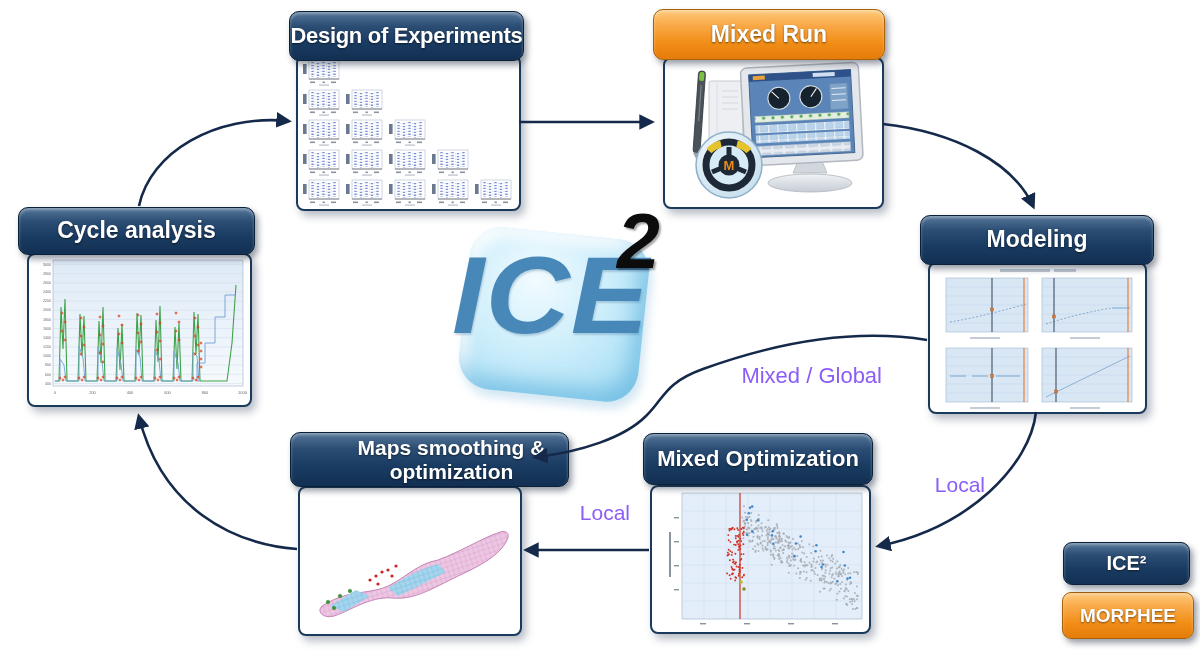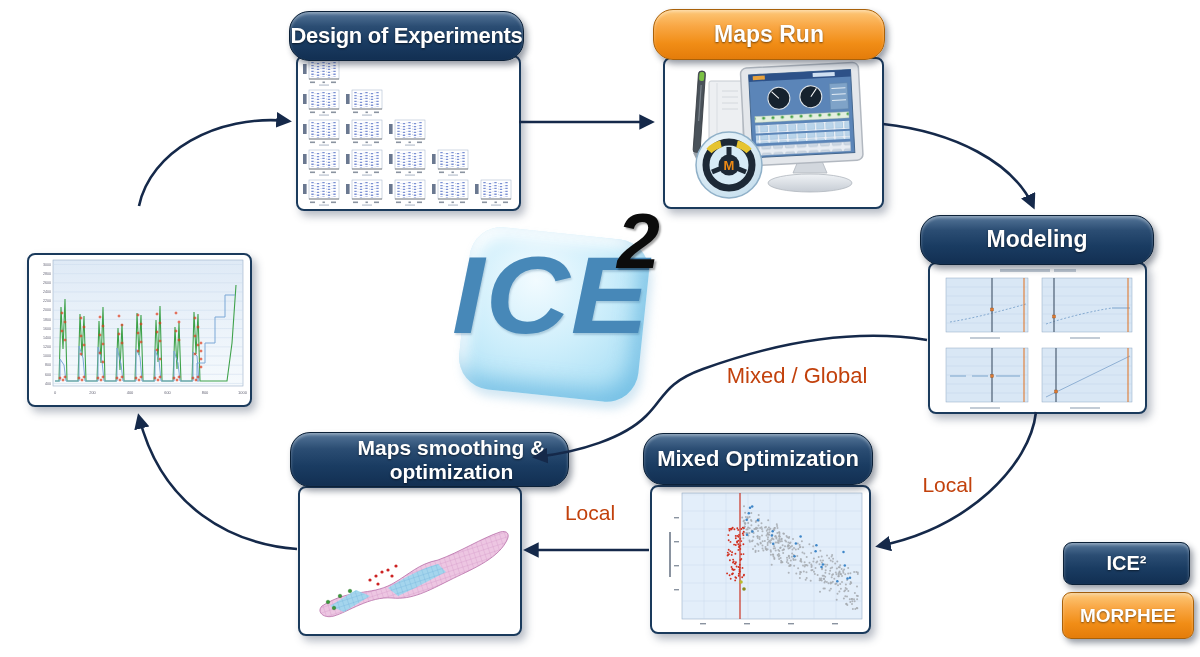--- a/index.html
+++ b/index.html
@@ -1,35 +1,35 @@
 <!DOCTYPE html>
 <html><head>
 <meta charset="utf-8">
 <style>
   html,body{margin:0;padding:0;background:#fff;}
   .canvas{position:relative;width:1200px;height:657px;background:#fff;overflow:hidden;
           font-family:"Liberation Sans", sans-serif;}
   
-  .hdr{position:absolute;border-radius:20px;color:#fff;font-weight:bold;text-align:center;
+  .hdr{position:absolute;border-radius:10px;color:#fff;font-weight:bold;text-align:center;
        display:flex;flex-direction:column;align-items:center;justify-content:center;
        border:1px solid #0c2138;z-index:3;line-height:1.12;
        text-shadow:0 1px 2px rgba(0,0,0,.55);
        box-shadow:3px 4px 6px rgba(25,35,55,.45), inset 0 2px 3px rgba(255,255,255,.35);}
   .hdr.navy{background:linear-gradient(180deg,#557699 0%,#2b4d73 30%,#1a3c62 62%,#122f52 100%);}
   .hdr.orange{background:linear-gradient(180deg,#fdc97a 0%,#f9a846 32%,#f18d16 68%,#e47c0a 100%);
               border-color:#a9610a;}
   
   .card{position:absolute;background:#fff;border:2px solid #1a3a5c;border-radius:8px;z-index:2;
         box-shadow:4px 5px 8px rgba(45,60,85,.35);}
   .card svg{position:absolute;left:0;top:0;width:100%;height:100%;}
   
   .overlay{position:absolute;left:0;top:0;width:1200px;height:657px;z-index:4;pointer-events:none;}
   .flow{fill:none;stroke:#15294a;stroke-width:2.6;}
   
-  .edge-label{position:absolute;color:#c2410c;font-size:22px;font-weight:500;z-index:5;text-align:center;}
+  .edge-label{position:absolute;color:#8b5cf6;font-size:22px;font-weight:500;z-index:5;text-align:right;}
   
   .logo-cube{position:absolute;left:464px;top:233px;width:180px;height:163px;transform:rotate(6deg);
              border-radius:32px;z-index:1;
              background:radial-gradient(circle at 38% 30%, #f2fbff 0%, #cdeefb 45%, #9cd9f2 100%);
              box-shadow:inset -9px -11px 20px rgba(90,175,220,.6), inset 7px 9px 14px rgba(255,255,255,.95),
                         4px 7px 10px rgba(130,185,220,.35);}
   .logo-text{position:absolute;left:452px;top:240px;z-index:2;font-size:110px;line-height:1;
              font-weight:bold;font-style:italic;color:#4788b8;letter-spacing:1px;
              transform:scaleX(1.06);transform-origin:left top;
              text-shadow:1px 2px 2px rgba(40,90,130,.25);}
@@ -93,21 +93,21 @@
         <use href="#mp" x="133" y="92"></use>
       <use href="#mp" x="4" y="122"></use>
         <use href="#mp" x="47" y="122"></use>
         <use href="#mp" x="90" y="122"></use>
         <use href="#mp" x="133" y="122"></use>
         <use href="#mp" x="176" y="122"></use>
     </svg>
   </div>
 
   <div class="hdr orange" style="left:653px;top:9px;width:230px;height:49px;font-size:23px;">
-    <span>Maps Run</span>
+    <span>Mixed Run</span>
   </div>
   <div class="card" style="left:663px;top:57px;width:217px;height:148px;">
     <svg viewBox="0 0 217 148">
       <defs>
         <pattern id="tiles" width="9.4" height="8" patternUnits="userSpaceOnUse">
           <rect width="9.4" height="8" fill="#eef2f7"></rect>
           <rect x="0.8" y="0.8" width="7.4" height="6.2" fill="#b9d4ea" stroke="#8fb4d4" stroke-width="0.4"></rect>
         </pattern>
         <pattern id="gdots" width="9.4" height="6" patternUnits="userSpaceOnUse">
           <rect width="9.4" height="6" fill="#e4efe0"></rect>
@@ -241,20 +241,23 @@
           </g>
         <line x1="116" y1="133" x2="200" y2="92" stroke="#8fb0d4" stroke-width="1"></line>
         <line x1="126" y1="84" x2="126" y2="138" stroke="#56687c" stroke-width="1.3"></line>
         <line x1="198" y1="84" x2="198" y2="138" stroke="#e07a30" stroke-width="1.1"></line>
         <rect x="124.5" y="126" width="3" height="3" fill="#e07a30" stroke="#7a3f12" stroke-width="0.3"></rect>
         <rect x="140" y="143" width="30" height="2" fill="#c3ccd6"></rect>
       </g>
     </svg>
   </div>
 
+  <div class="hdr navy" style="left:18px;top:207px;width:235px;height:46px;font-size:23px;">
+    <span>Cycle analysis</span>
+  </div>
   <div class="card" style="left:27px;top:253px;width:221px;height:150px;">
     <svg viewBox="0 0 221 150">
       <defs>
         <linearGradient id="cybg" x1="0" y1="0" x2="0" y2="1">
           <stop offset="0" stop-color="#dfeaf6"></stop>
             <stop offset="1" stop-color="#f6fafd"></stop>
         </linearGradient>
       </defs>
       <rect x="24" y="5" width="190" height="126" fill="url(#cybg)" stroke="#9ab0c8" stroke-width="0.6"></rect>
       <g id="cycle-grid" stroke="#c9d8ea" stroke-width="0.45">

